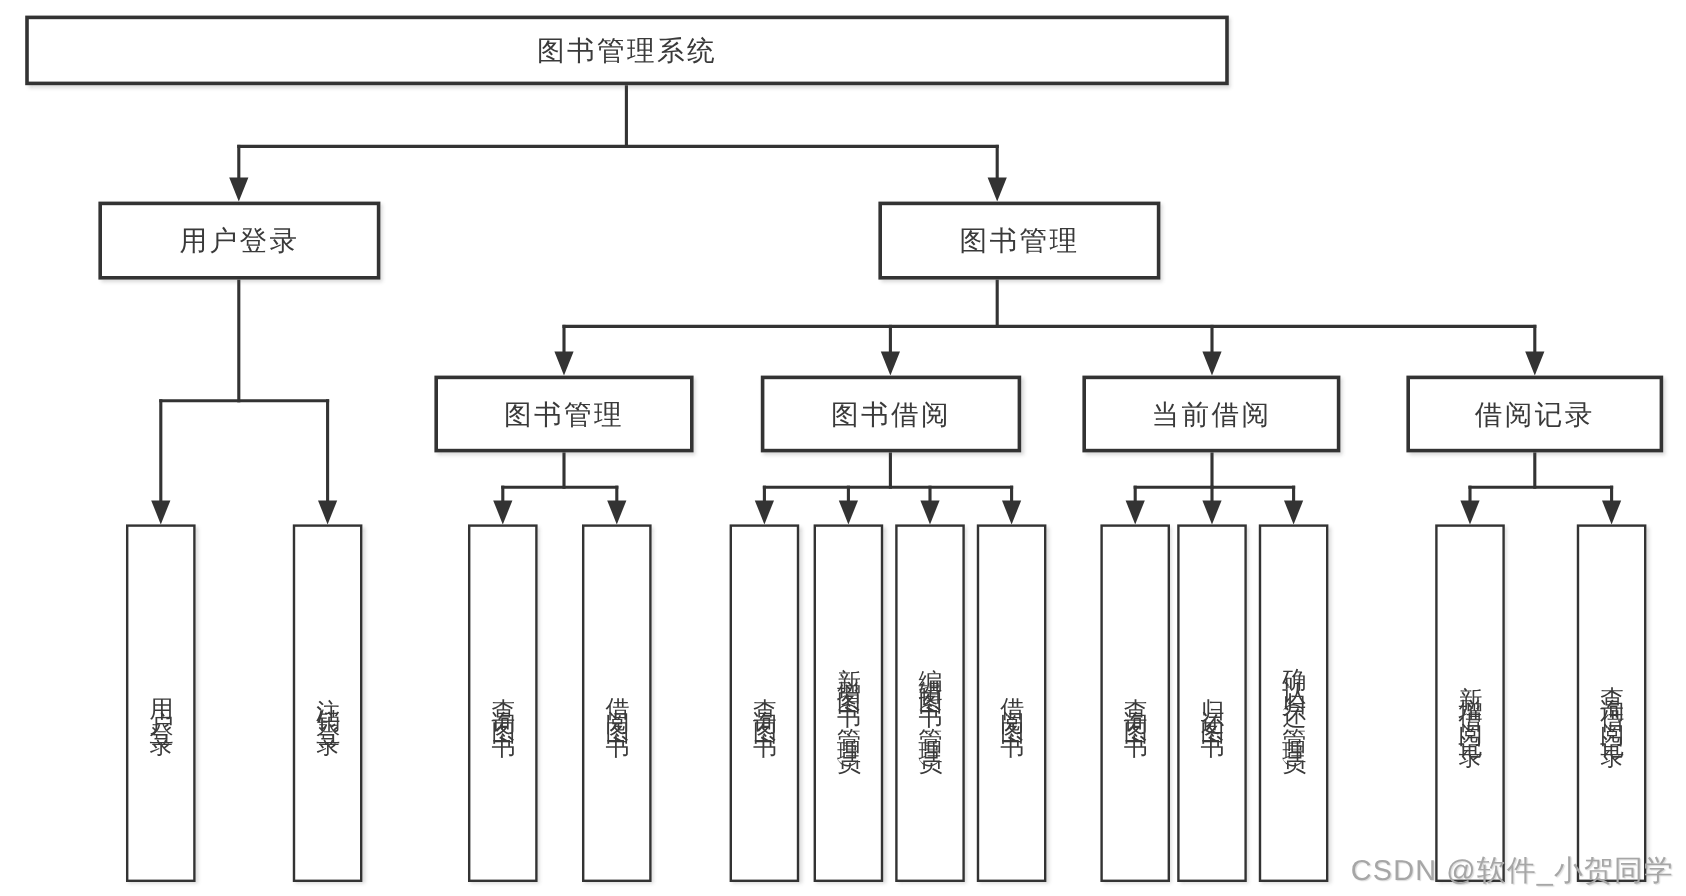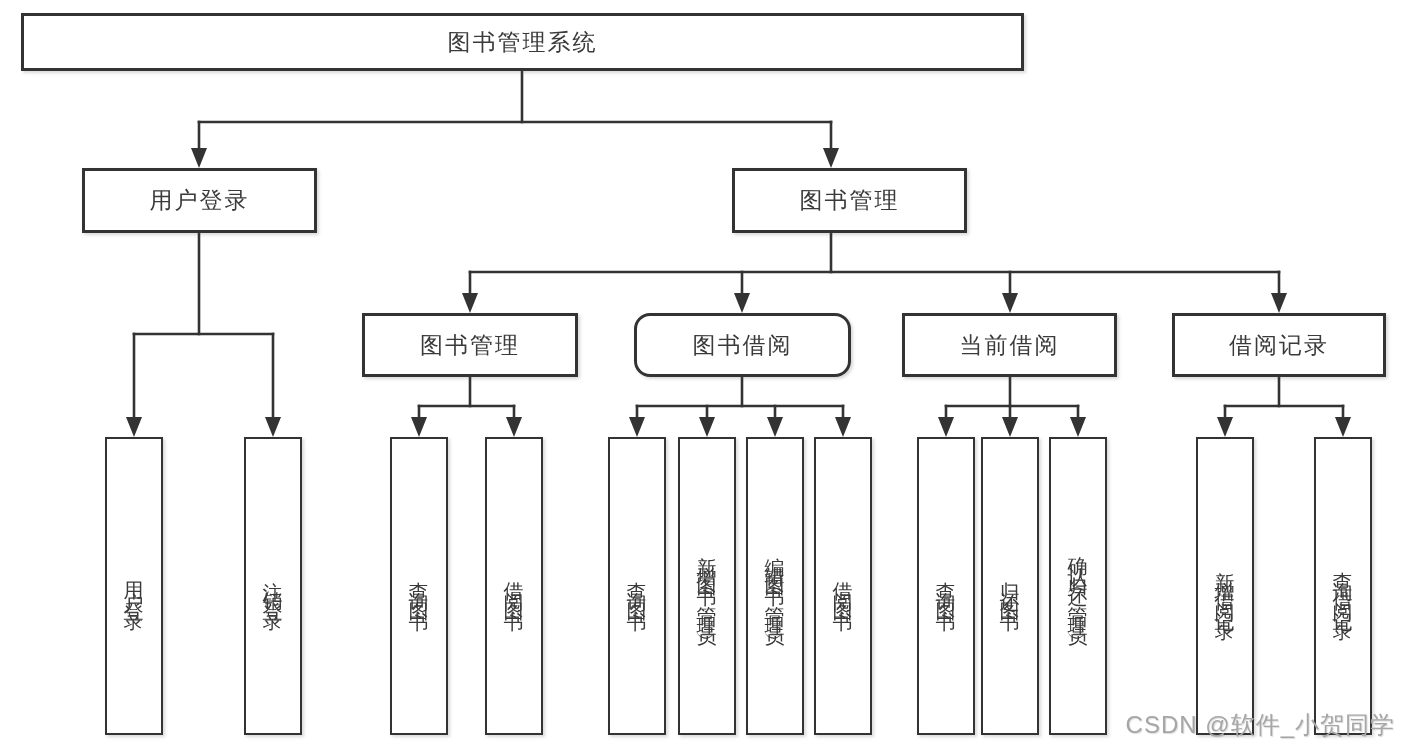--- a/index.html
+++ b/index.html
@@ -127,21 +127,21 @@
   <div class="node hbox" style="left:82px; top:168px; width:235px; height:65px;">
     <span class="label">用户登录</span>
   </div>
   <div class="node hbox" style="left:732px; top:168px; width:235px; height:65px;">
     <span class="label">图书管理</span>
   </div>
 
   <div class="node hbox" style="left:362px; top:313px; width:216px; height:64px;">
     <span class="label">图书管理</span>
   </div>
-  <div class="node hbox" style="left:634px; top:313px; width:217px; height:64px;border-radius:16px;">
+  <div class="node hbox" style="left:634px; top:313px; width:217px; height:64px;">
     <span class="label">图书借阅</span>
   </div>
   <div class="node hbox" style="left:902px; top:313px; width:215px; height:64px;">
     <span class="label">当前借阅</span>
   </div>
   <div class="node hbox" style="left:1172px; top:313px; width:214px; height:64px;">
     <span class="label">借阅记录</span>
   </div>
 
   <div class="node vbox" style="left:105px; top:437px; width:58px; height:298px;">

